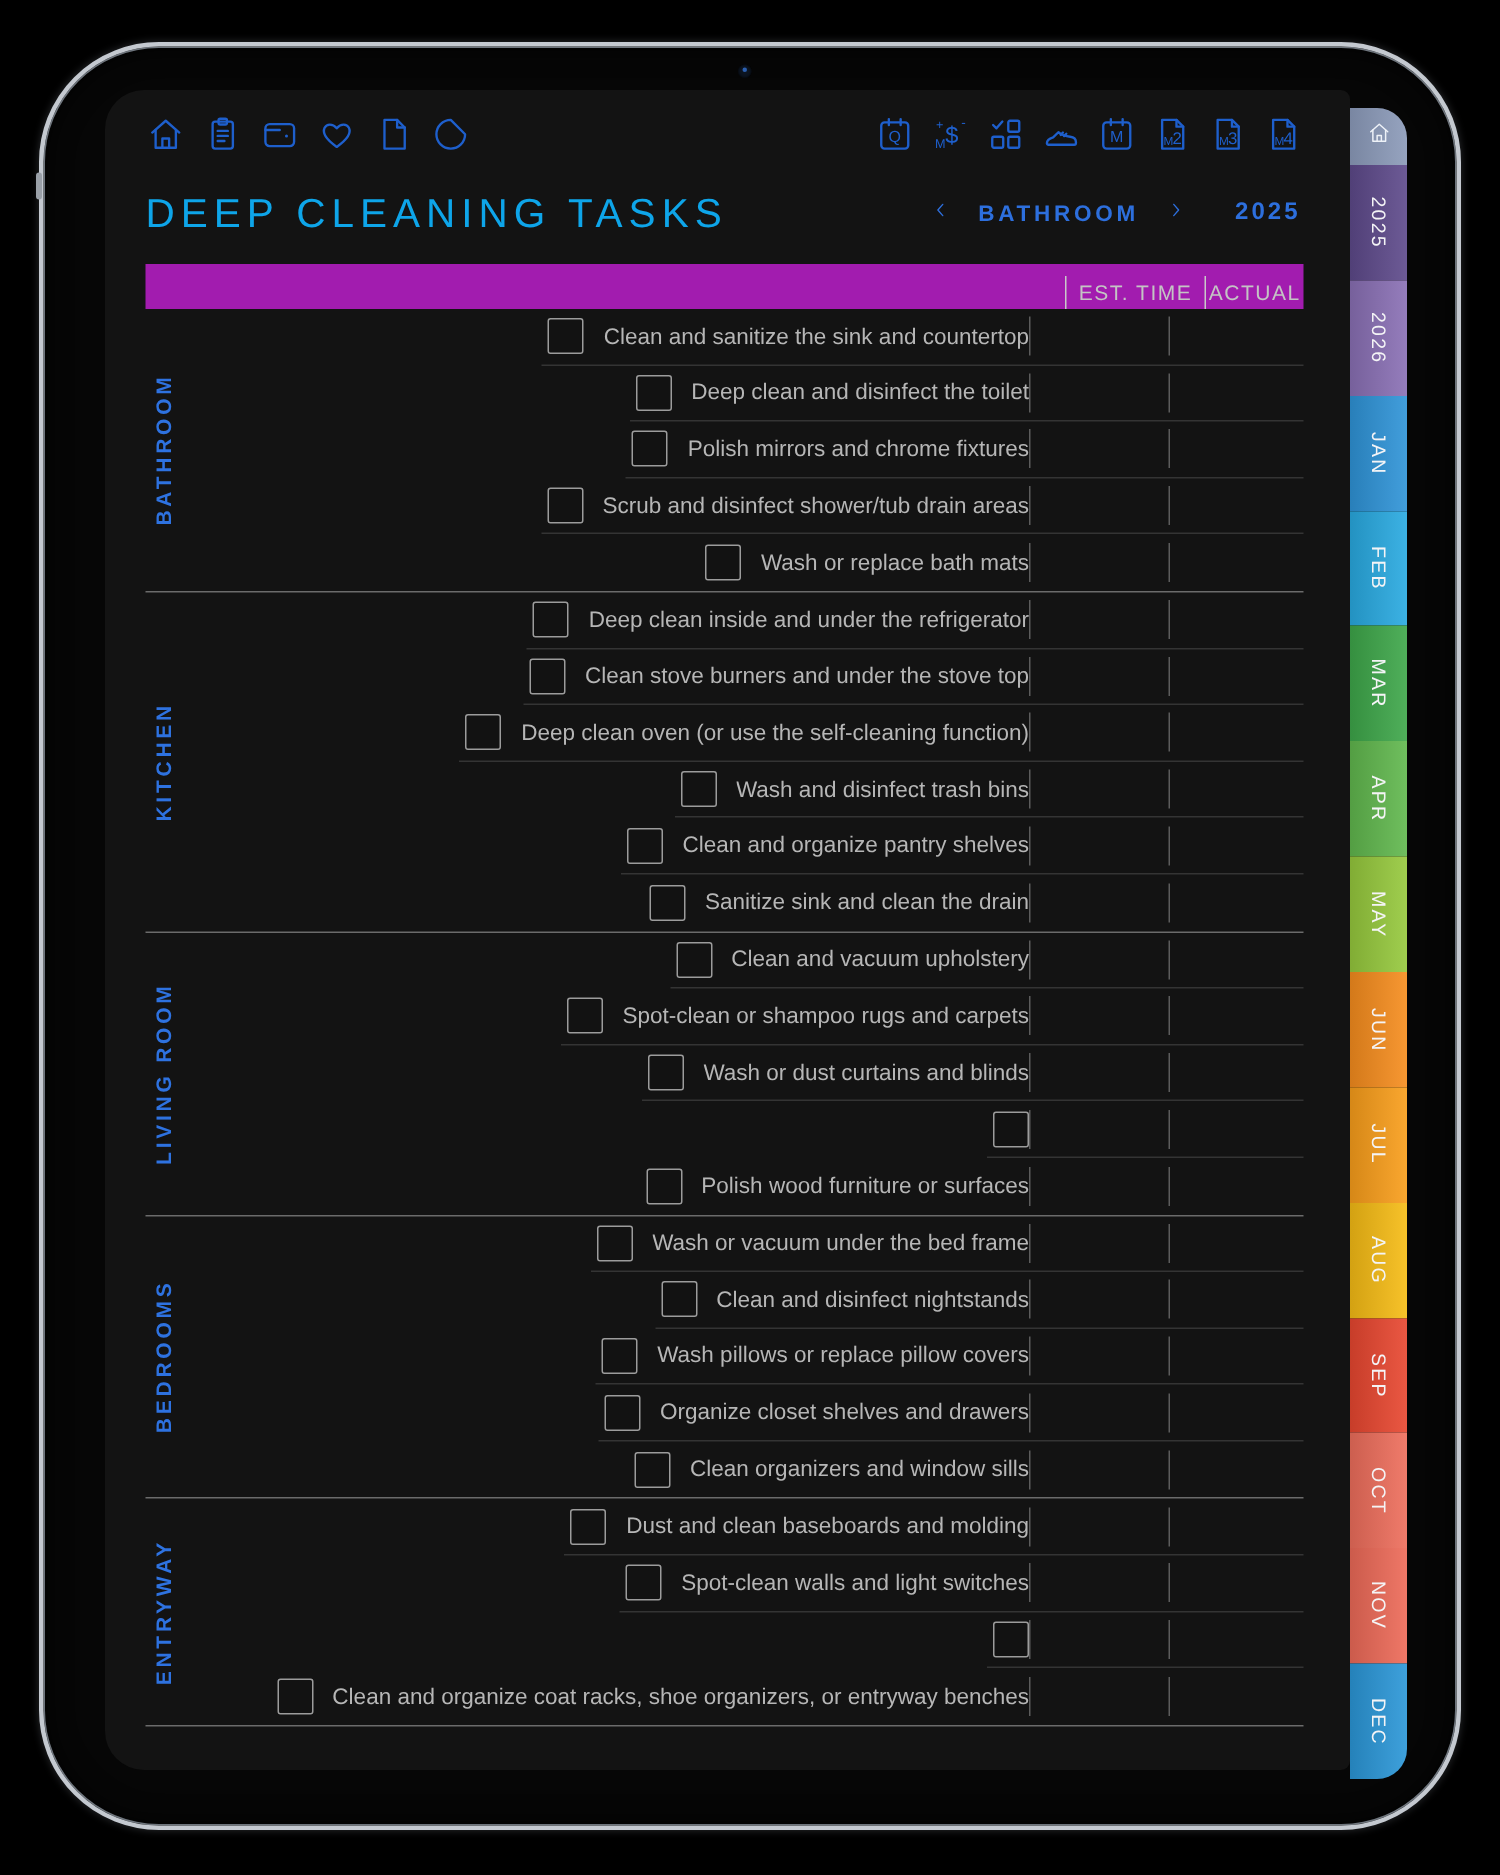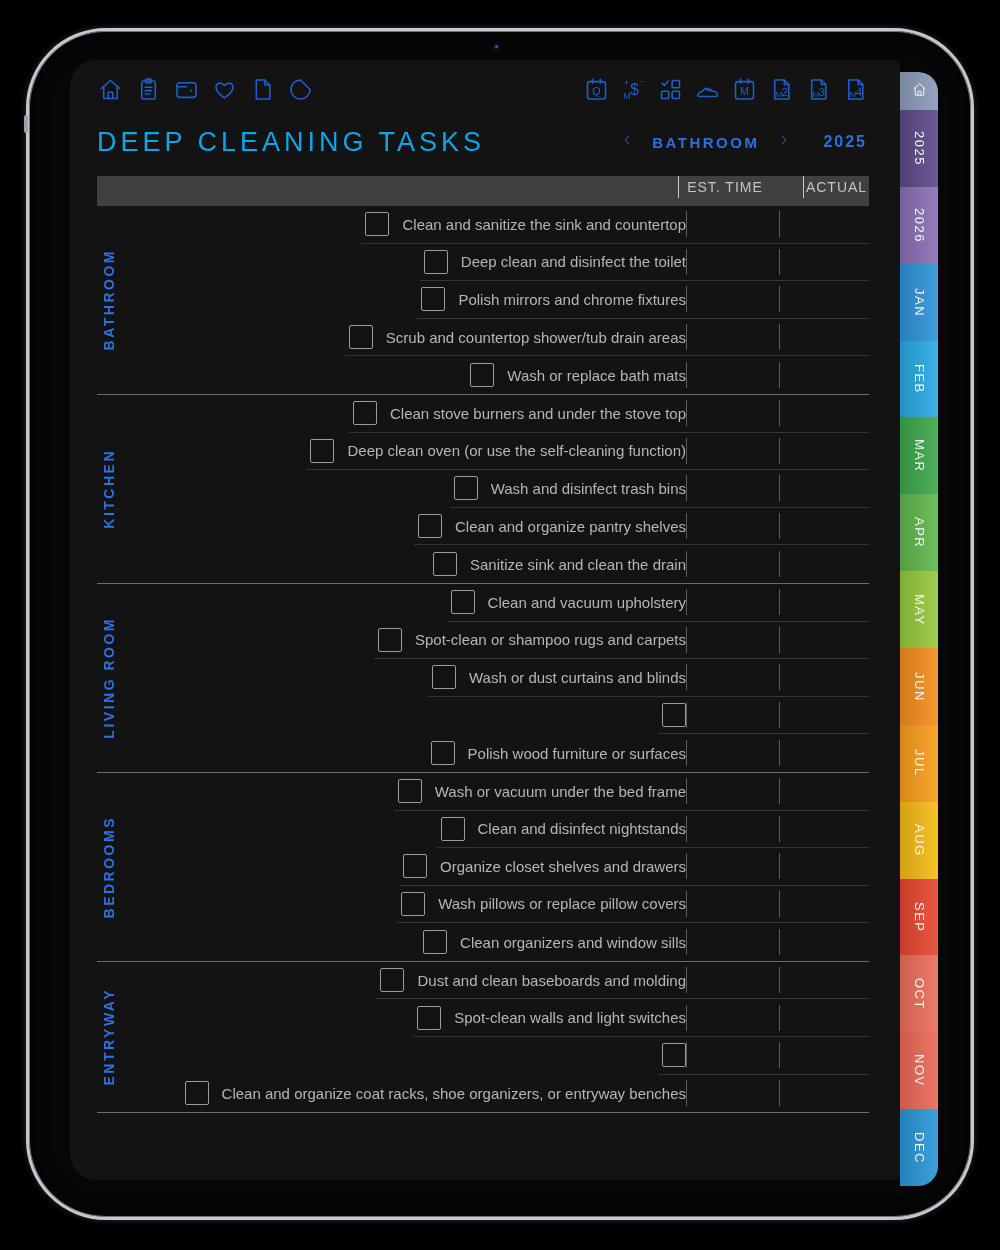--- a/index.html
+++ b/index.html
@@ -34,21 +34,21 @@
     position:absolute;left:27px;top:67px;font-size:27px;font-weight:300;
     letter-spacing:4px;color:#0ea5e9;white-space:nowrap;
   }
   .month-nav{position:absolute;right:33px;top:73px;display:flex;align-items:center;gap:17px;color:#2d6fdd;}
   .nav-btn{width:16px;height:18px;display:inline-flex;align-items:center;justify-content:center;cursor:pointer;color:#2d6fdd;}
   .nav-btn svg{width:12px;height:16px;}
   .month-label{font-size:15px;font-weight:700;letter-spacing:2.5px;cursor:pointer;}
   .year-label{font-size:16px;font-weight:600;letter-spacing:2px;margin-left:14px;cursor:pointer;}
   
   .table{position:absolute;left:27px;top:116px;width:772px;}
-  .table-header{display:flex;align-items:flex-start;height:30px;background:#404040;gap:32px;}
+  .table-header{display:flex;align-items:flex-end;height:30px;background:#a21caf;}
   .table-header .spacer{flex:1;}
   .hcell{height:22px;display:flex;align-items:center;justify-content:center;
     border-left:1px solid #c9c9c9;color:#c4c4c4;font-size:14px;letter-spacing:1px;box-sizing:border-box;}
   .hcell.est{width:93px;}
   .hcell.actual{width:66px;}
   .section{display:flex;border-bottom:1px solid #6b6b6b;}
   .section-label{width:23px;display:flex;align-items:center;justify-content:center;}
   .section-label span{
     writing-mode:vertical-rl;transform:rotate(180deg);
     color:#2e72e0;font-size:14px;font-weight:600;letter-spacing:2.5px;white-space:nowrap;
@@ -226,39 +226,45 @@
                 <span class="cell actual"></span>
               </div>
               <div class="row">
                 <span class="checkbox"></span>
                 <span class="task-text">Polish mirrors and chrome fixtures</span>
                 <span class="cell est"></span>
                 <span class="cell actual"></span>
               </div>
               <div class="row">
                 <span class="checkbox"></span>
-                <span class="task-text">Scrub and countertop shower/tub drain areas</span>
+                <span class="task-text">Scrub and disinfect shower/tub drain areas</span>
                 <span class="cell est"></span>
                 <span class="cell actual"></span>
               </div>
               <div class="row">
                 <span class="checkbox"></span>
                 <span class="task-text">Wash or replace bath mats</span>
                 <span class="cell est"></span>
                 <span class="cell actual"></span>
               </div>
             </div>
           </div>
           <div class="section">
             <div class="section-label">
               <span>KITCHEN</span>
             </div>
             <div class="rows">
               <div class="row">
                 <span class="checkbox"></span>
+                <span class="task-text">Deep clean inside and under the refrigerator</span>
+                <span class="cell est"></span>
+                <span class="cell actual"></span>
+              </div>
+              <div class="row">
+                <span class="checkbox"></span>
                 <span class="task-text">Clean stove burners and under the stove top</span>
                 <span class="cell est"></span>
                 <span class="cell actual"></span>
               </div>
               <div class="row">
                 <span class="checkbox"></span>
                 <span class="task-text">Deep clean oven (or use the self-cleaning function)</span>
                 <span class="cell est"></span>
                 <span class="cell actual"></span>
               </div>
@@ -330,27 +336,27 @@
                 <span class="cell actual"></span>
               </div>
               <div class="row">
                 <span class="checkbox"></span>
                 <span class="task-text">Clean and disinfect nightstands</span>
                 <span class="cell est"></span>
                 <span class="cell actual"></span>
               </div>
               <div class="row">
                 <span class="checkbox"></span>
+                <span class="task-text">Wash pillows or replace pillow covers</span>
+                <span class="cell est"></span>
+                <span class="cell actual"></span>
+              </div>
+              <div class="row">
+                <span class="checkbox"></span>
                 <span class="task-text">Organize closet shelves and drawers</span>
-                <span class="cell est"></span>
-                <span class="cell actual"></span>
-              </div>
-              <div class="row">
-                <span class="checkbox"></span>
-                <span class="task-text">Wash pillows or replace pillow covers</span>
                 <span class="cell est"></span>
                 <span class="cell actual"></span>
               </div>
               <div class="row">
                 <span class="checkbox"></span>
                 <span class="task-text">Clean organizers and window sills</span>
                 <span class="cell est"></span>
                 <span class="cell actual"></span>
               </div>
             </div>

